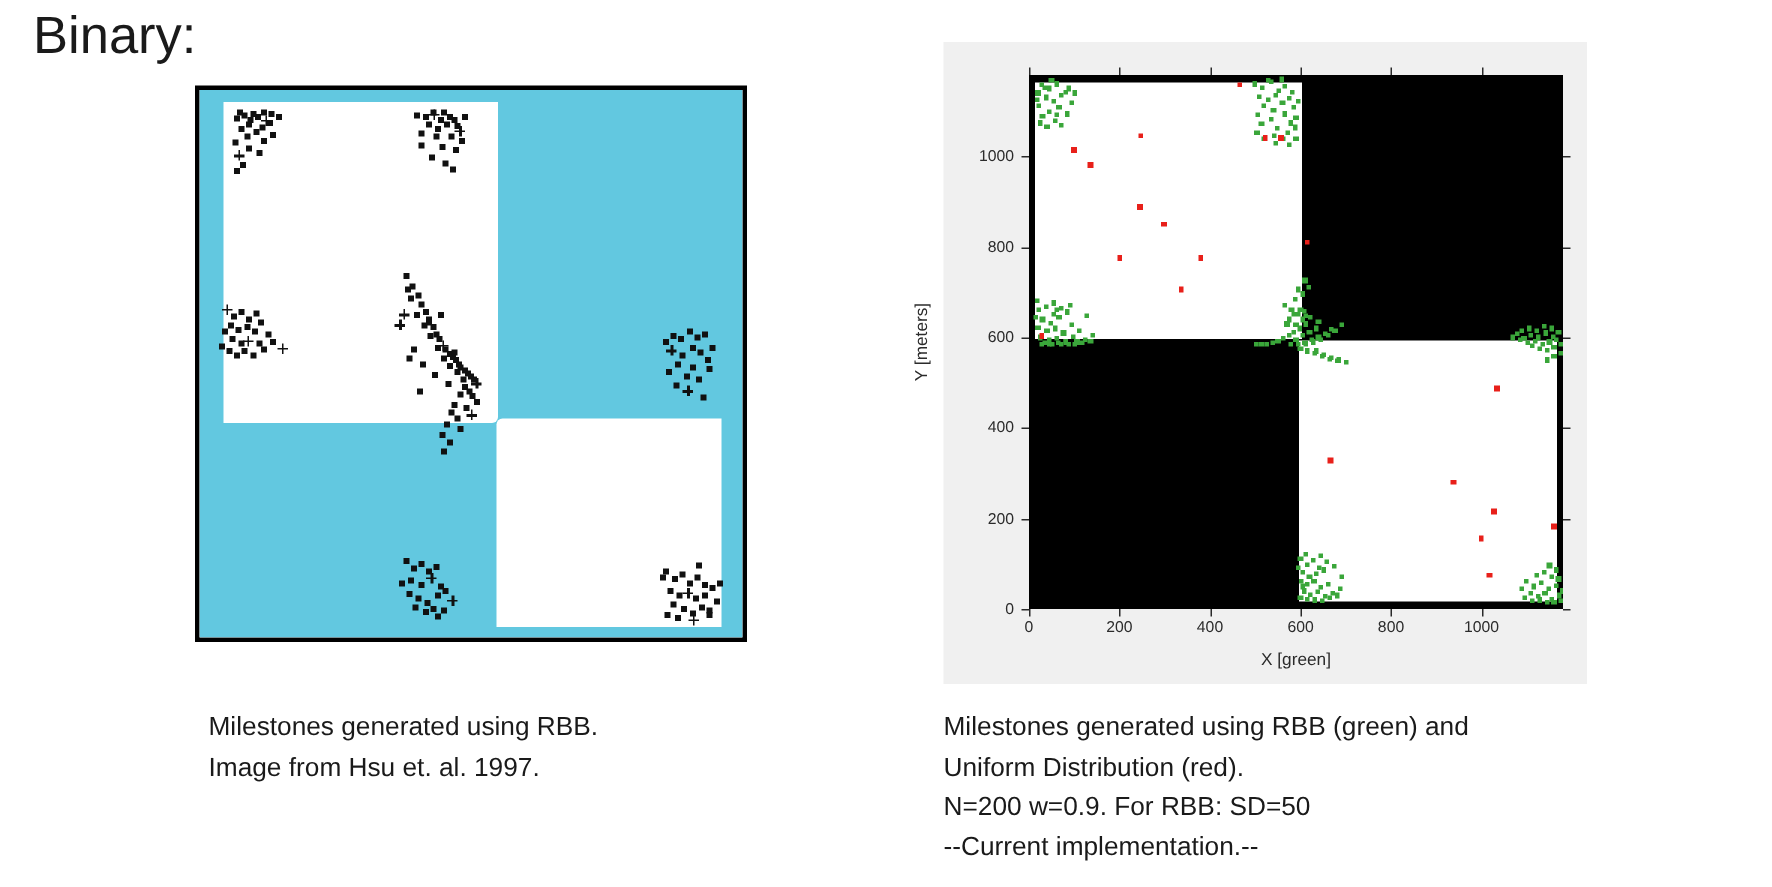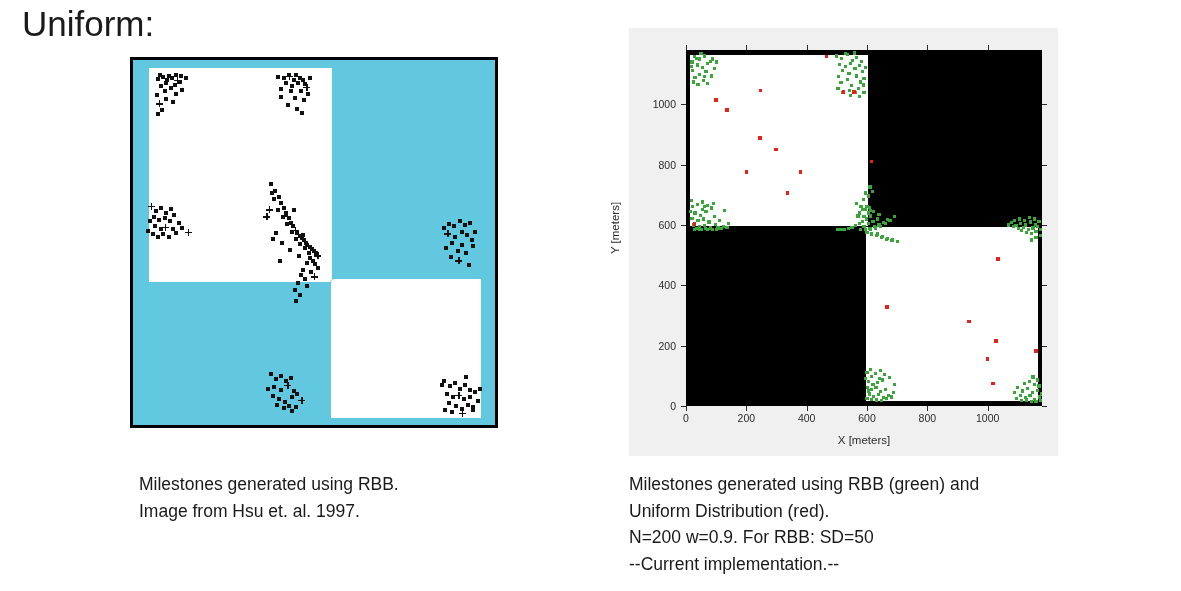--- a/index.html
+++ b/index.html
@@ -192,21 +192,21 @@
     line-height: 26.5px;
     color: #1a1a1a;
     white-space: pre-line;
   }
   #caption-left  { left: 139px; top: 471px; width: 420px; }
   #caption-right { left: 629px; top: 471px; width: 470px; }
 </style>
 </head>
 <body>
 
-<div id="slide-title">Uniform:</div>
+<div id="slide-title">Binary:</div>
 
 <div id="left-figure">
   <div class="cyan-field"></div>
   <div class="room room-top-left"></div>
   <div class="room room-bottom-right"></div>
   <div class="dotlayer" id="left-dots">
       <i style="left: 7%; top: 5.2%;"></i>
       <i style="left: 8.2%; top: 4.6%;"></i>
       <i style="left: 9.5%; top: 5.4%;"></i>
       <i style="left: 10.8%; top: 4.8%;"></i>
@@ -706,20 +706,20 @@
         <div class="ticklabel y" style="top: 174.983px;">600</div>
         <div class="tick y" style="top: 114.644px;"></div>
         <div class="tick y-right" style="top: 114.644px;"></div>
         <div class="ticklabel y" style="top: 114.644px;">800</div>
         <div class="tick y" style="top: 54.3051px;"></div>
         <div class="tick y-right" style="top: 54.3051px;"></div>
         <div class="ticklabel y" style="top: 54.3051px;">1000</div>
       </div>
   </div>
 
-  <div id="xlabel">X [meters]</div>
+  <div id="xlabel">X [green]</div>
   <div id="ylabel">Y [meters]</div>
 </div>
 
 <div class="caption" id="caption-right">Milestones generated using RBB (green) and
 Uniform Distribution (red).
 N=200 w=0.9.  For RBB: SD=50
 --Current implementation.--</div>
 
 </body></html>

